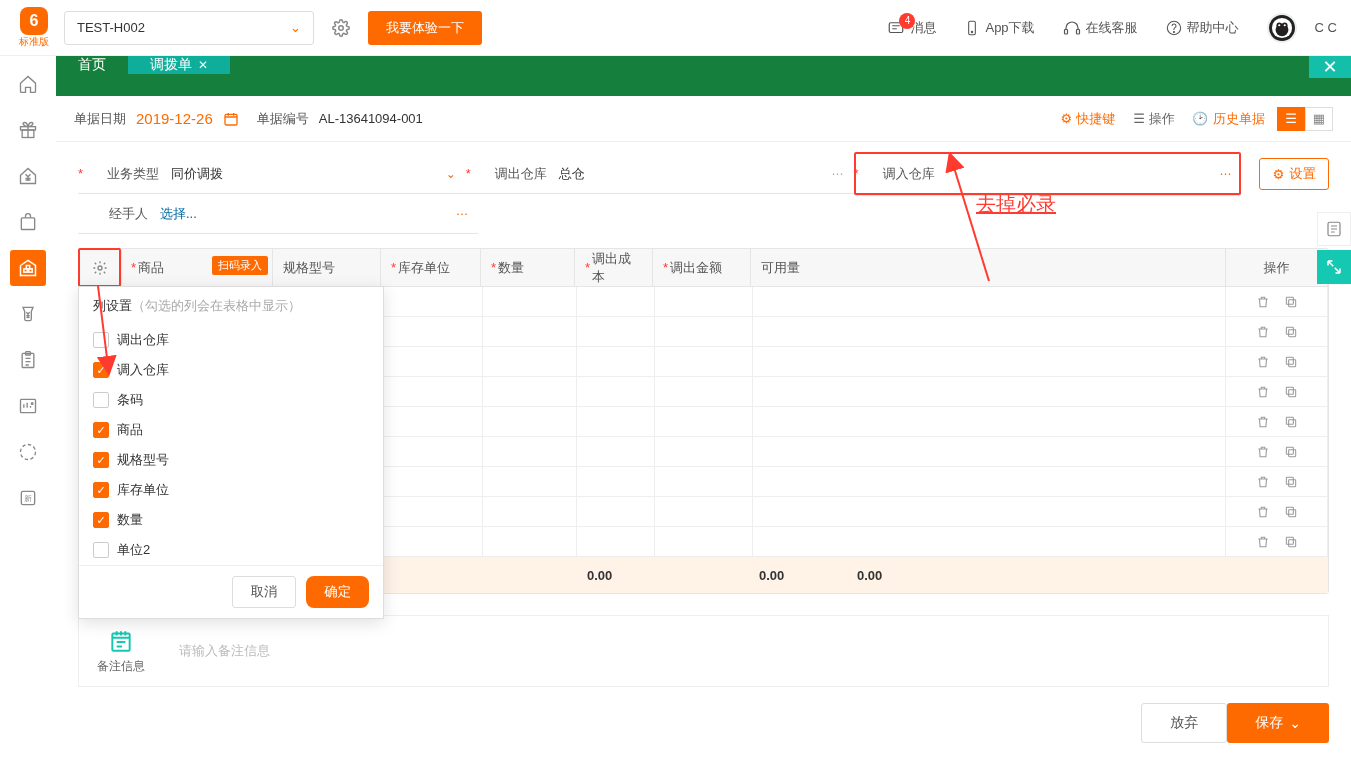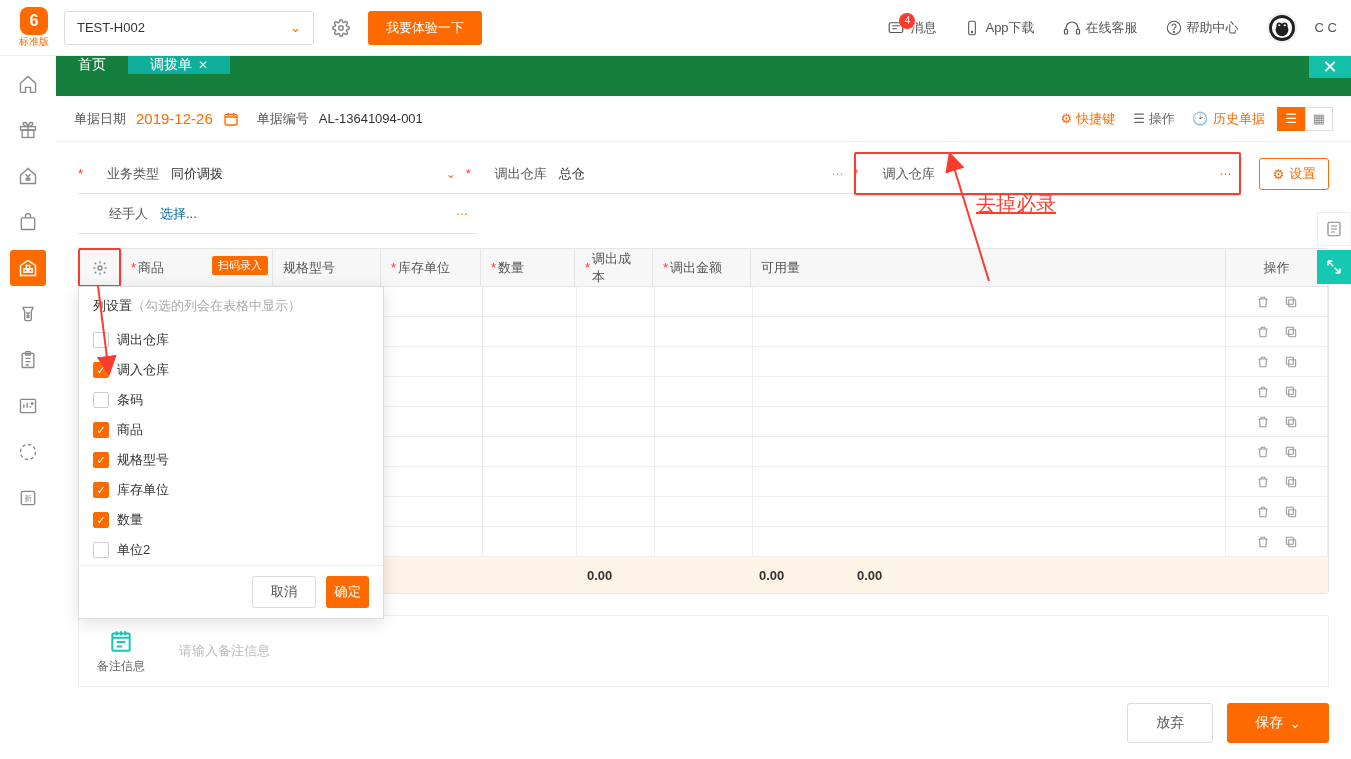--- a/index.html
+++ b/index.html
@@ -93,34 +93,34 @@
 .col-pop-head { padding:10px 14px; color:#333; font-size:13px; }
 .col-pop-head span.sub{ color:#aaa; }
 .col-pop-body { max-height:240px; overflow-y:auto; padding:0 14px 8px; position:relative;}
 .col-pop-body::-webkit-scrollbar{width:12px;} .col-pop-body::-webkit-scrollbar-thumb{background:#ccc;border-radius:6px;}
 .col-item { display:flex; align-items:center; gap:8px; height:30px; }
 .chk { width:16px; height:16px; border:1px solid #ccc; border-radius:2px; display:inline-flex; align-items:center; justify-content:center;}
 .chk.on { background:#ff6a00; border-color:#ff6a00; color:#fff; }
 .chk.on::after{content:"✓"; font-size:11px; line-height:1;}
 .col-pop-foot { display:flex; justify-content:flex-end; gap:10px; padding:10px 14px; border-top:1px solid #eee; }
 .btn-cancel { border:1px solid #ddd; background:#fff; color:#555; padding:6px 18px; border-radius:3px; }
-.btn-ok { background:#ff6a00; color:#fff; border:none; padding:6px 8px; border-radius:3px; }
+.btn-ok { background:#ff6a00; color:#fff; border:none; padding:6px 18px; border-radius:8px; }
 
 
 .anno-text { position:absolute; top:135px; left:920px; color:#ff3b30; font-size:20px; z-index:5;text-decoration:underline;}
 .anno-arrow { position:absolute; top:95px; left:888px; z-index:5; pointer-events:none;}
 
 
 .notes { margin:14px 22px 0; border:1px solid #eee; display:flex; align-items:center; height:72px; }
 .notes-left { width:84px; display:flex; flex-direction:column; align-items:center; gap:4px; color:#666; font-size:12px;}
 .notes-icon { color:#14c8b1; font-size:22px;}
 .notes-input { flex:1; color:#bbb; padding-left:16px; }
 
 
-.footer { display:flex; justify-content:flex-end; gap:14px; padding:16px 22px;align-items:center; }
+.footer { display:flex; justify-content:flex-end; padding:16px 22px;align-items:center; }
 .btn-lg { height:40px; padding:0 28px; border-radius:3px; font-size:14px; display:flex; align-items:center; }
 .btn-discard { border:1px solid #ddd; background:#fff; color:#555; }
 .btn-draft { border:1px solid #ff6a00; background:#fff; color:#ff6a00; }
 .btn-save { background:#ff6a00; color:#fff; border:none; gap:6px; }
 
 
 .rside { position:absolute; right:0; top:156px; display:flex; flex-direction:column; }
 .rs-btn { width:34px; height:34px; display:flex; align-items:center; justify-content:center; border:1px solid #eee; color:#888; background:#fff;}
 .rs-btn.teal { background:#14c8b1; color:#fff; border-color:#14c8b1; margin-top:4px;}
 svg{display:block;}

